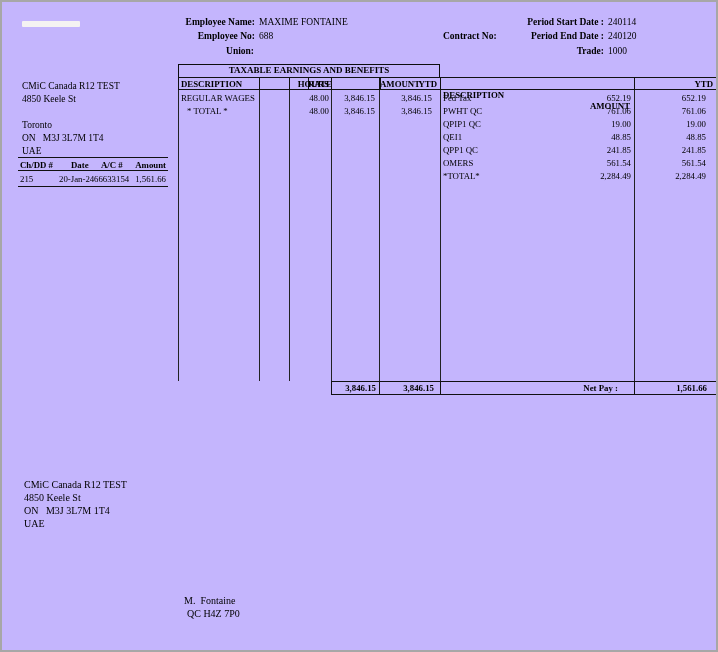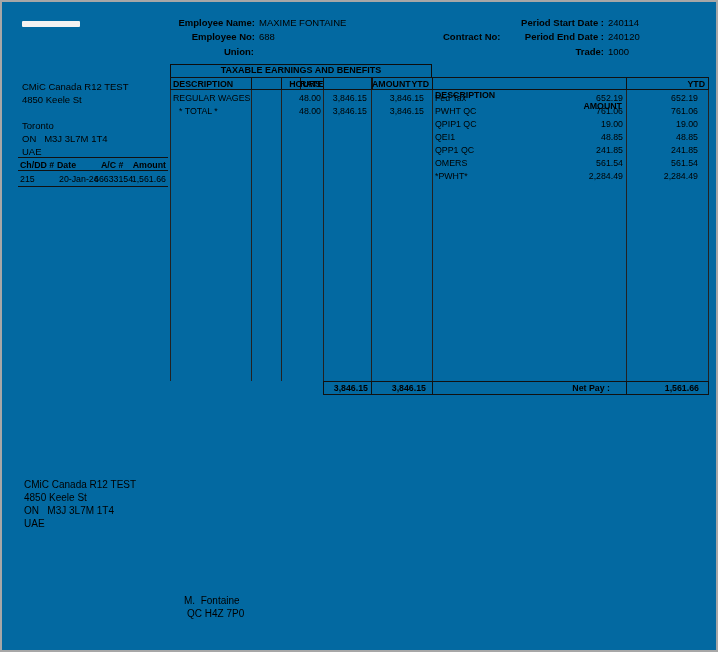--- a/index.html
+++ b/index.html
@@ -1,30 +1,30 @@
 <!DOCTYPE html>
 <html><head>
 <meta charset="utf-8">
 <style>
   html,body{margin:0;padding:0;background:#fff;}
   .page{
     position:relative;width:718px;height:652px;box-sizing:border-box;
-    background:#0369a1;border:2px solid #a7a7a7;overflow:hidden;
-    font-family:Liberation Sans, sans-serif;color:#000;
+    background:#c4b5fd;border:2px solid #a7a7a7;overflow:hidden;
+    font-family:Liberation Serif, serif;color:#000;
   }
   .t{position:absolute;white-space:pre;font-size:9.5px;line-height:11px;}
   .b{font-weight:bold;}
   .r{text-align:right;}
   .c{text-align:center;padding-left:48px;}
   .small{font-size:8.8px;line-height:10px;}
   .faint{position:absolute;left:20px;top:19px;width:58px;height:6px;background:#f4f2f2;border-radius:1px;filter:blur(.4px);}
   
   .stubline{position:absolute;left:16px;width:150px;height:0;border-top:1px solid #111;}
   
-  .tbl{position:absolute;left:168px;top:62px;width:539px;height:288px;}
+  .tbl{position:absolute;left:176px;top:62px;width:539px;height:288px;}
   .band{position:absolute;top:0;height:14px;box-sizing:border-box;border:1.5px solid #0d0d0d;
         font-size:9px;font-weight:bold;text-align:center;line-height:11px;white-space:pre;}
   .hc{position:absolute;top:13px;height:13px;box-sizing:border-box;border:1px solid #111;
       font-size:8.8px;font-weight:bold;line-height:11px;padding-top:1px;white-space:pre;}
   .bodybox{position:absolute;left:0;top:26px;width:539px;height:291px;box-sizing:border-box;
       border-left:1px solid #222;border-right:1px solid #222;}
   .vline{position:absolute;top:26px;height:291px;width:0;border-left:1px solid #222;}
   .cell{position:absolute;font-size:8.8px;line-height:10px;white-space:pre;}
   .fc{position:absolute;top:317px;height:14px;box-sizing:border-box;border:1px solid #111;
       font-size:8.8px;font-weight:bold;line-height:12px;white-space:pre;}
@@ -51,21 +51,21 @@
   <span class="t" style="left:606px;top:44px;">1000</span>
 
   <span class="t" style="left:20px;top:79px;">CMiC Canada R12 TEST</span>
   <span class="t" style="left:20px;top:92px;">4850 Keele St</span>
   <span class="t" style="left:20px;top:118px;">Toronto</span>
   <span class="t" style="left:20px;top:131px;">ON   M3J 3L7M 1T4</span>
   <span class="t" style="left:20px;top:144px;">UAE</span>
 
   <div class="stubline" style="top:155px;"></div>
   <span class="t b small" style="left:18px;top:158px;">Ch/DD #</span>
-  <span class="t b small" style="left:55px;top:158px;">Date</span>
+  <span class="t b small" style="left:69px;top:158px;">Date</span>
   <span class="t b small" style="left:99px;top:158px;">A/C #</span>
   <span class="t b small r" style="left:118px;top:158px;width:46px;">Amount</span>
   <div class="stubline" style="top:168px;"></div>
   <div>
     <span class="t small" style="left:18px;top:172px;">215</span>
     <span class="t small" style="left:57px;top:172px;">20-Jan-24</span>
     <span class="t small" style="left:92px;top:172px;">66633154</span>
     <span class="t small r" style="left:118px;top:172px;width:46px;">1,561.66</span>
   </div>
   <div class="stubline" style="top:184px;"></div>
@@ -131,21 +131,21 @@
       <span class="cell" style="left:265px;top:81px;">QPP1 QC</span>
       <span class="cell r" style="left:380px;top:81px;width:73px;">241.85</span>
       <span class="cell r" style="left:460px;top:81px;width:68px;">241.85</span>
     </div>
     <div>
       <span class="cell" style="left:265px;top:94px;">OMERS</span>
       <span class="cell r" style="left:380px;top:94px;width:73px;">561.54</span>
       <span class="cell r" style="left:460px;top:94px;width:68px;">561.54</span>
     </div>
     <div>
-      <span class="cell" style="left:265px;top:107px;">*PWHT*</span>
+      <span class="cell" style="left:265px;top:107px;">*TOTAL*</span>
       <span class="cell r" style="left:380px;top:107px;width:73px;">2,284.49</span>
       <span class="cell r" style="left:460px;top:107px;width:68px;">2,284.49</span>
     </div>
 
     <div class="fc r" style="left:153px;width:49px;padding-right:3px;">3,846.15</div>
     <div class="fc r" style="left:201px;width:62px;padding-right:6px;">3,846.15</div>
     <div class="fc r" style="left:262px;width:195px;padding-right:16px;">Net Pay :</div>
     <div class="fc r" style="left:456px;width:83px;padding-right:9px;">1,561.66</div>
   </div>
 

